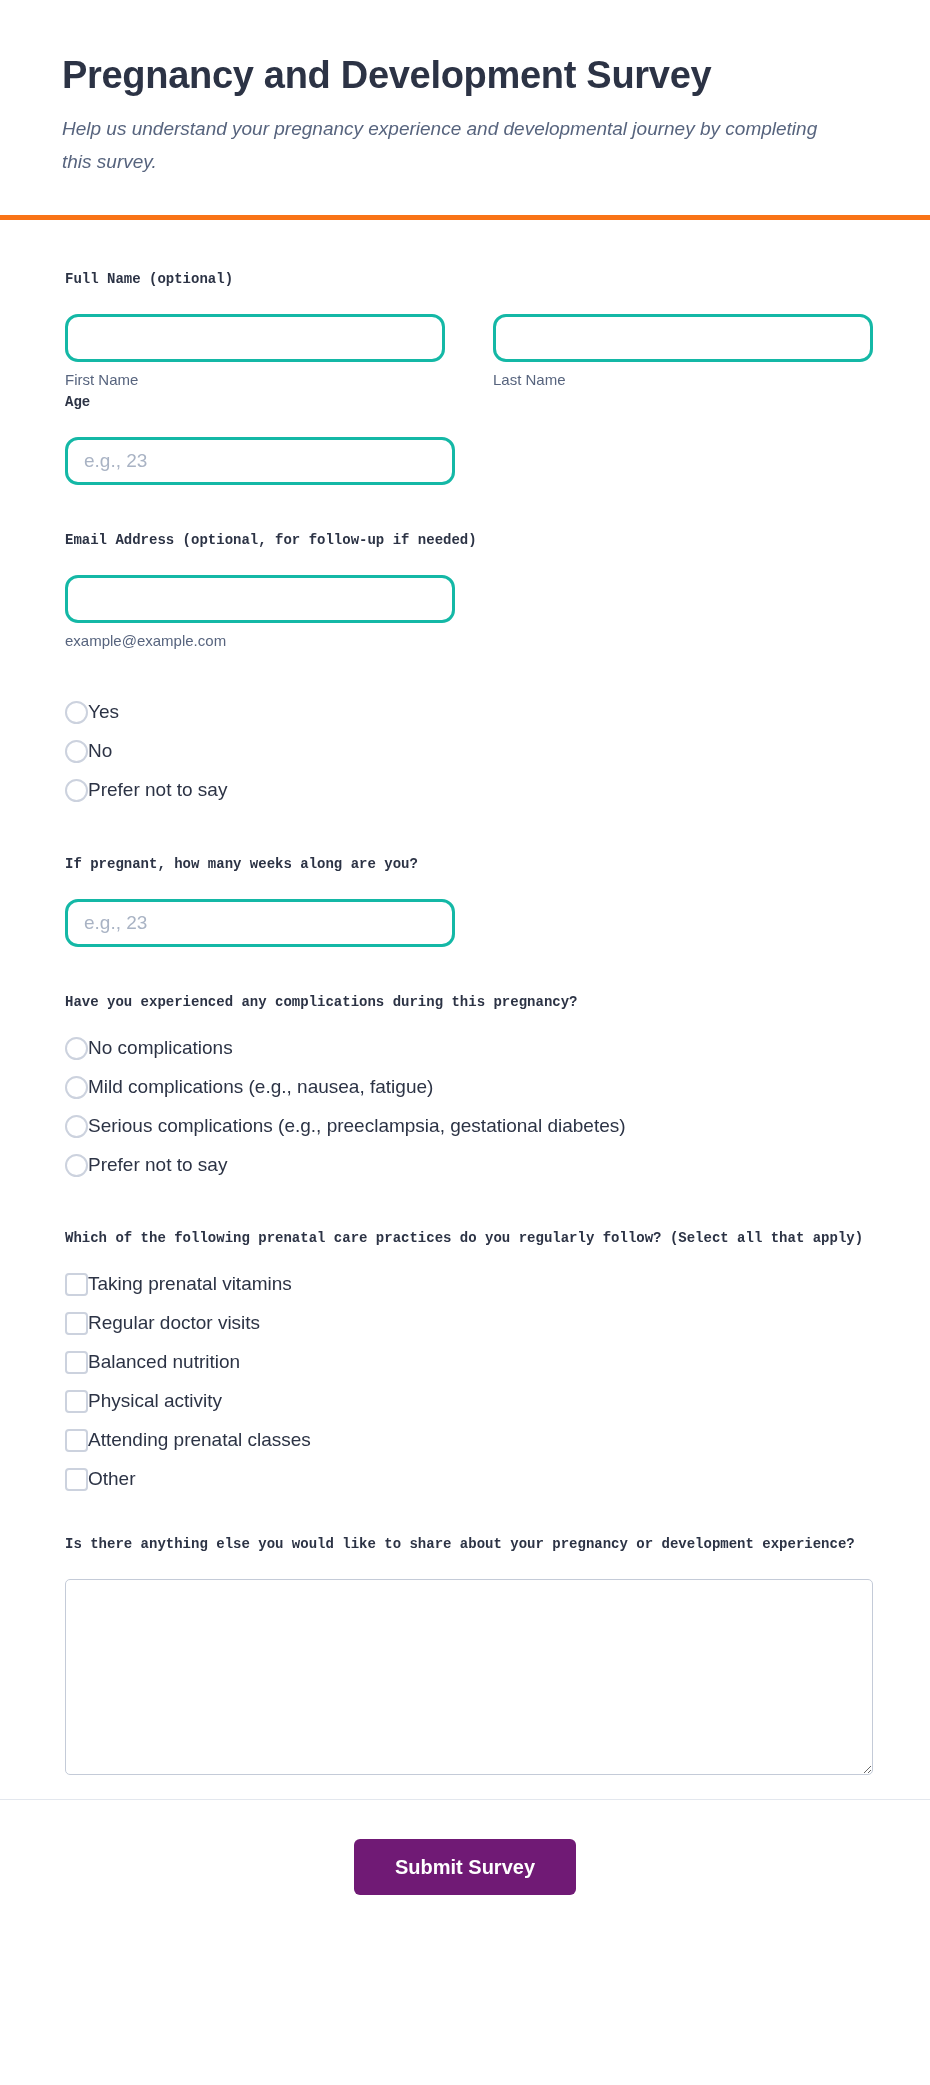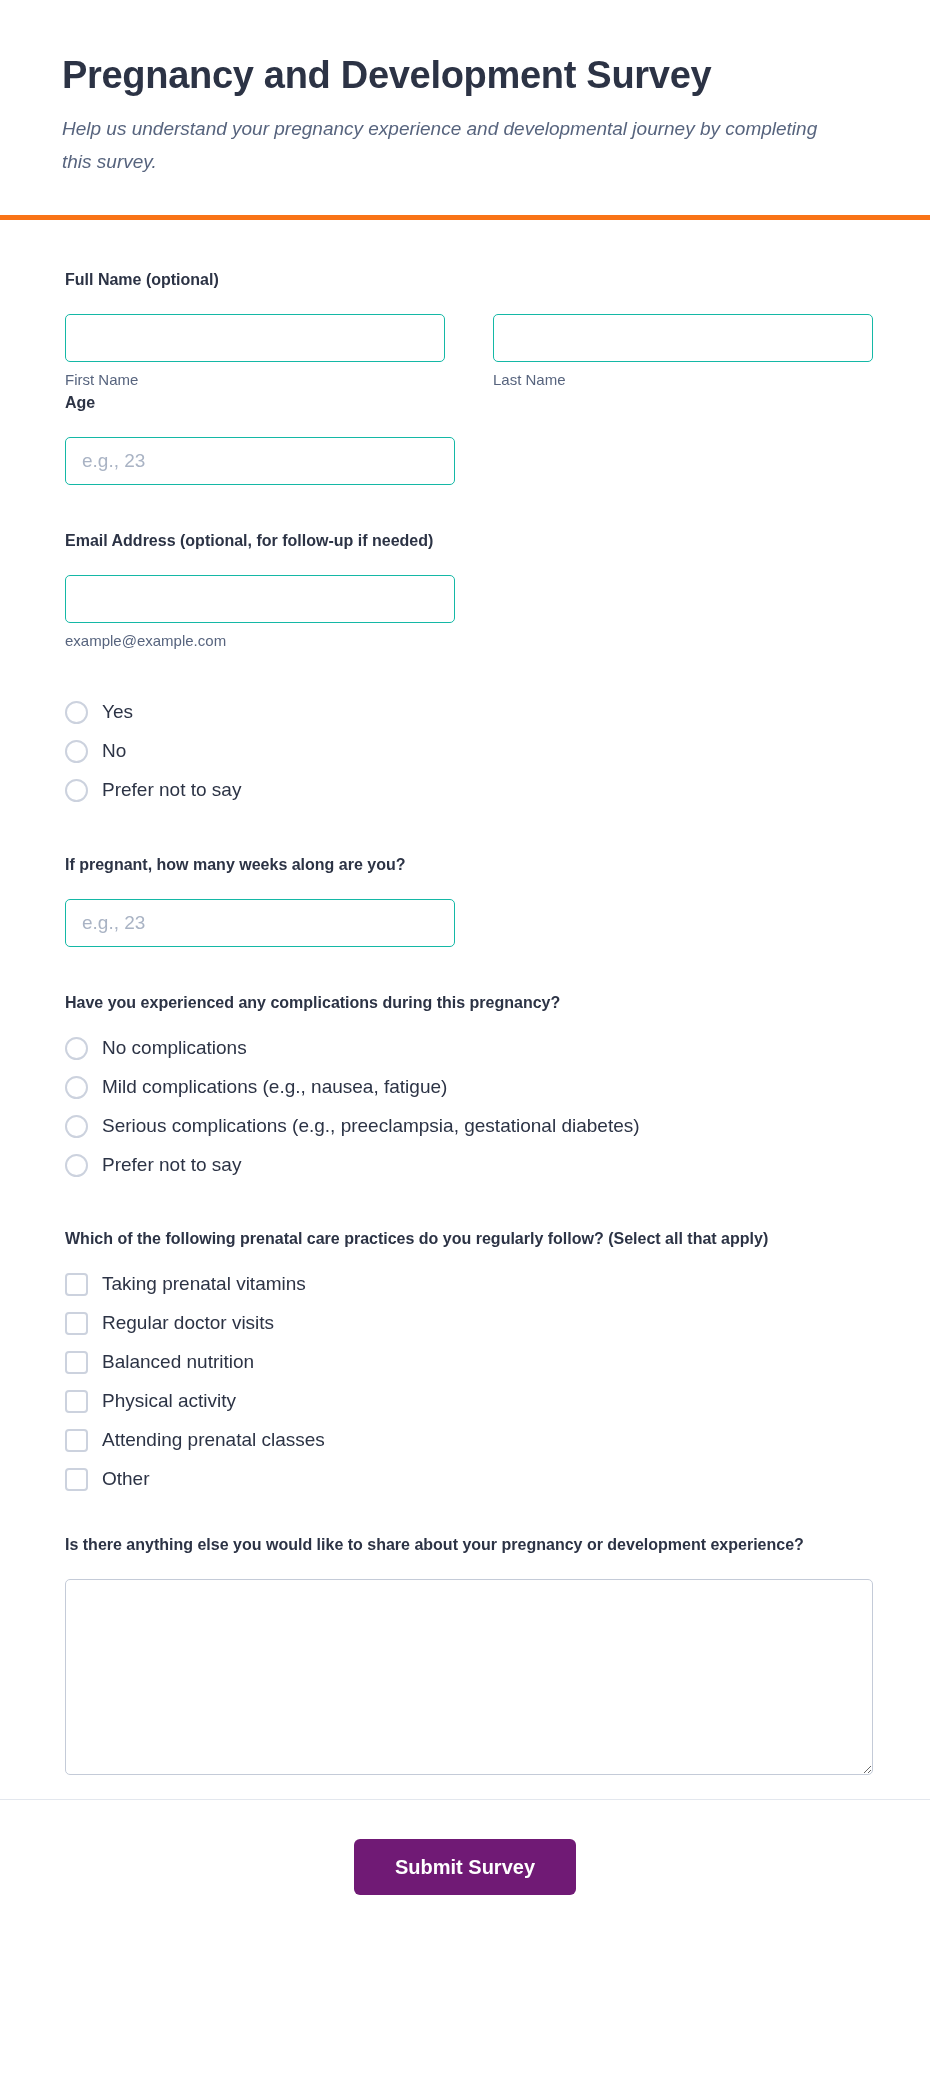--- a/index.html
+++ b/index.html
@@ -31,32 +31,33 @@
     font-size: 19px;
     line-height: 33px;
     color: #57647e;
     font-style: italic;
   }
 
   
   .form-body { padding: 0 57px 0 65px; }
 
   .q-label {
-    font-size: 16px;
+    font-size: 14px;
     line-height: 27px;
     font-weight: 600;
     color: #2c3345;
+    font-family: Liberation Mono, monospace;
   }
 
   .text-input {
     display: block;
     height: 48px;
     width: 100%;
-    border: 1px solid #14b8a6;
-    border-radius: 5px;
+    border: 3px solid #14b8a6;
+    border-radius: 13px;
     background: #fff;
     font-family: inherit;
     font-size: 19px;
     color: #701a75;
     padding: 0 16px;
     outline: none;
   }
   .text-input::placeholder { color: #a9b3c4; }
   .short-input { width: 390px; }
 
@@ -70,21 +71,21 @@
   .name-row { display: flex; gap: 48px; margin-top: 21px; }
   .name-col { flex: 1; }
 
   .control-gap { margin-top: 21px; }
 
   
   .opt-group { margin-top: 17px; }
   .opt-row {
     display: flex;
     align-items: center;
-    gap: 14px;
+    gap: 0;
     height: 30px;
     margin-bottom: 9px;
     cursor: pointer;
   }
   .radio-circle {
     width: 23px; height: 23px;
     flex: none;
     border: 2px solid #ccd2de;
     border-radius: 50%;
     background: #fff;

